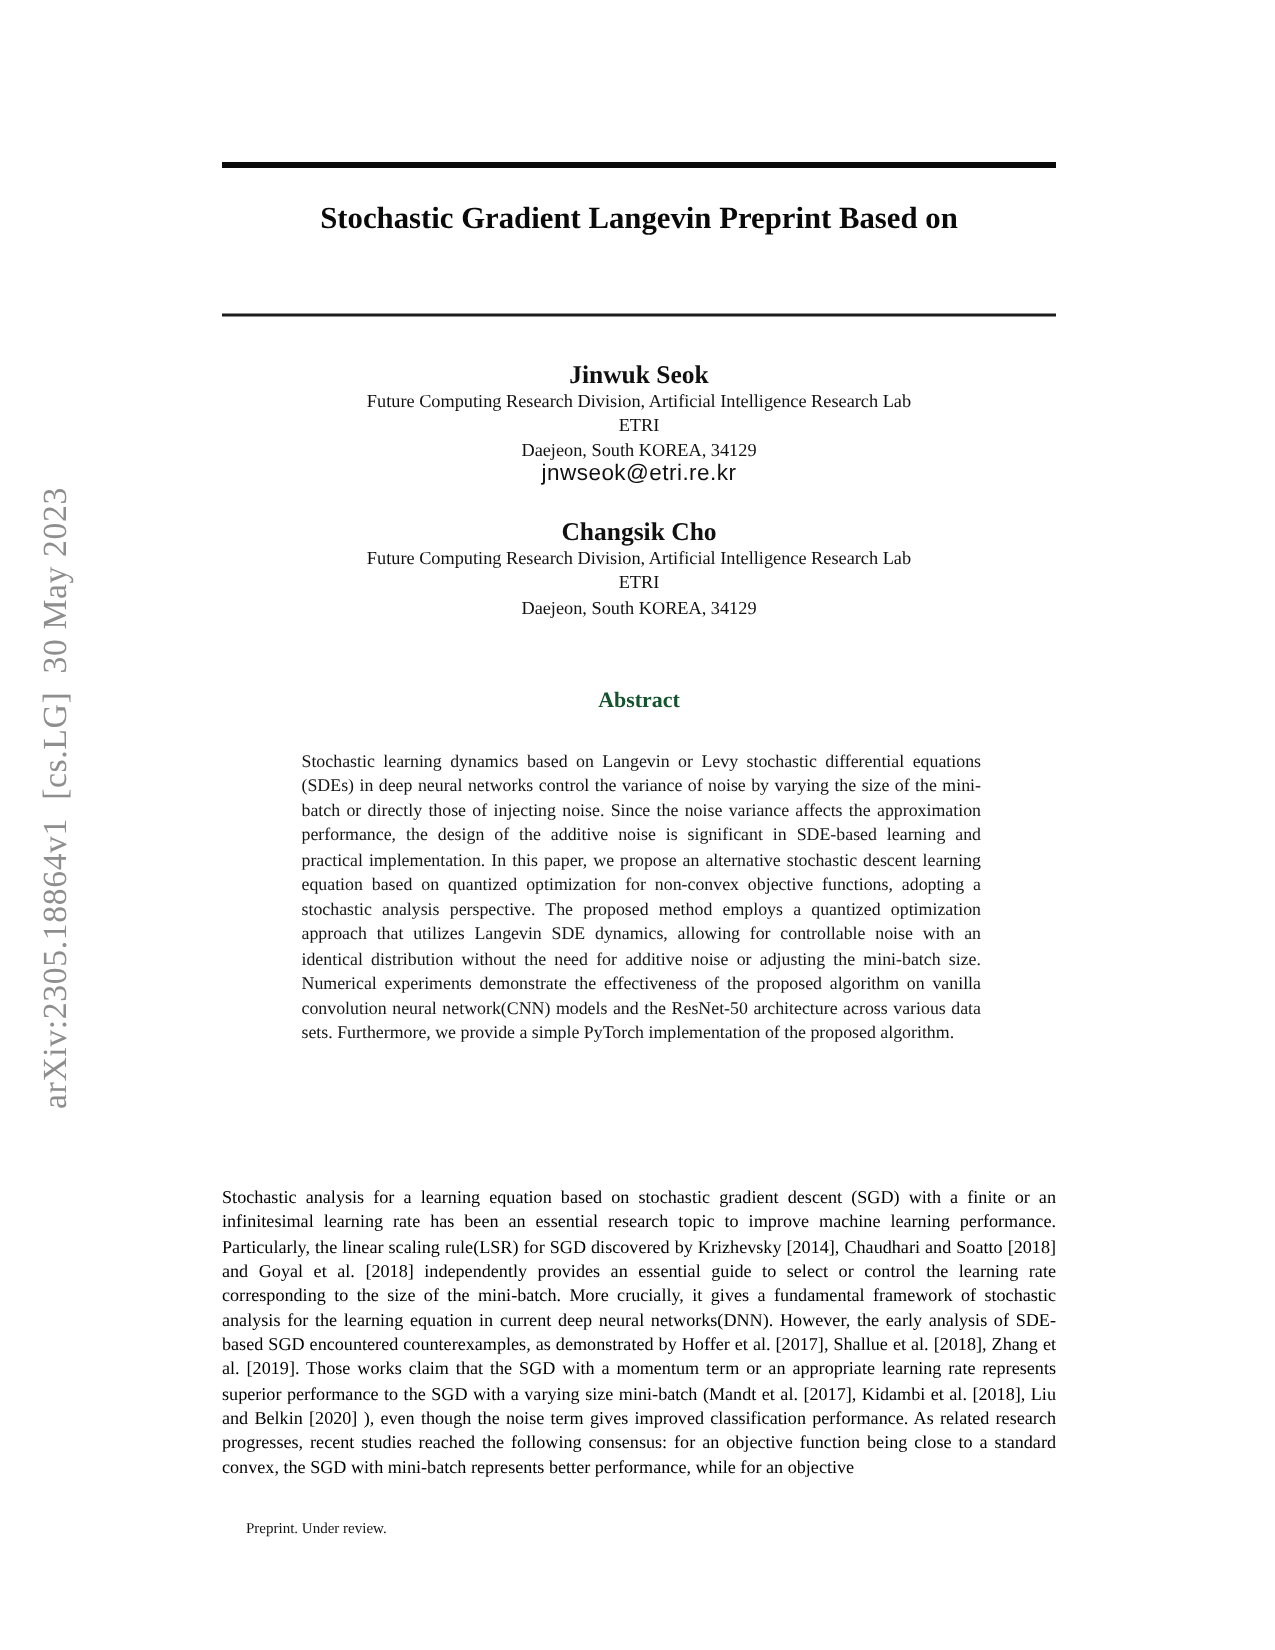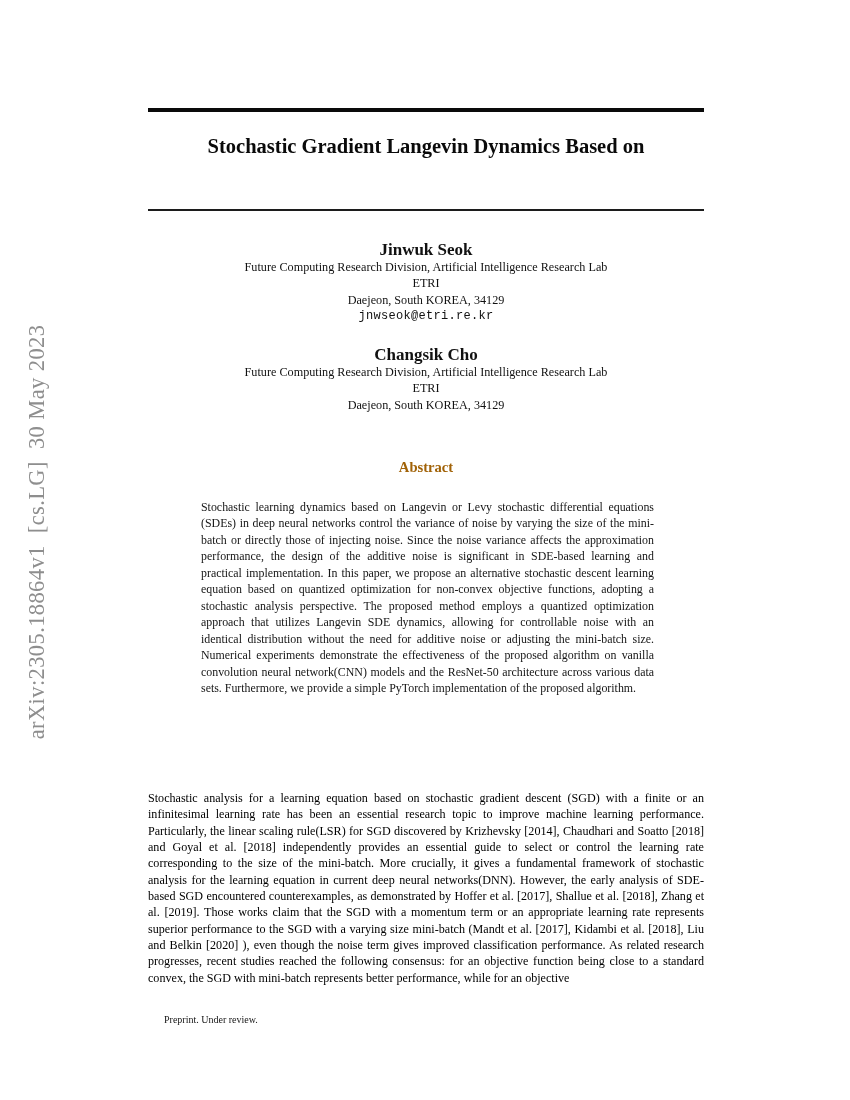--- a/index.html
+++ b/index.html
@@ -63,33 +63,33 @@
     font-size: 12.2px;
     line-height: 16.6px;
   }
   .author-block.first { top: 242px; }
   .author-block.second { top: 347px; }
   .author-name {
     font-weight: bold;
     font-size: 17px;
   }
   .author-email {
-    font-family: Liberation Mono, monospace;
-    font-size: 12px;
+    font-family: Liberation Sans, sans-serif;
+    font-size: 15px;
     letter-spacing: 0.3px;
   }
   .abstract-heading {
     position: absolute;
     left: 148px;
     width: 556px;
     top: 459px;
     text-align: center;
     font-weight: bold;
     font-size: 14.6px;
-    color: #a16207;
+    color: #14532d;
   }
   .abstract-text {
     position: absolute;
     left: 201px;
     width: 453px;
     top: 499px;
     font-size: 11.9px;
     line-height: 16.45px;
     text-align: justify;
     color: #151515;
@@ -129,21 +129,21 @@
 </head>
 <body>
 
 <div class="page">
 
   <div class="watermark">arXiv:2305.18864v1  [cs.LG]  30 May 2023</div>
 
   <div class="rule-thick"></div>
 
   <div class="title-block">
-    <span>Stochastic Gradient Langevin Dynamics Based on</span><br>
+    <span>Stochastic Gradient Langevin Preprint Based on</span><br>
   </div>
 
   <div class="rule-thin"></div>
 
   <div class="author-block first">
     <div class="author-name">Jinwuk Seok</div>
     <div class="author-affiliation">Future Computing Research Division, Artificial Intelligence Research Lab</div>
     <div class="author-institution">ETRI</div>
     <div class="author-address">Daejeon, South KOREA, 34129</div>
     <div class="author-email">jnwseok@etri.re.kr</div>

